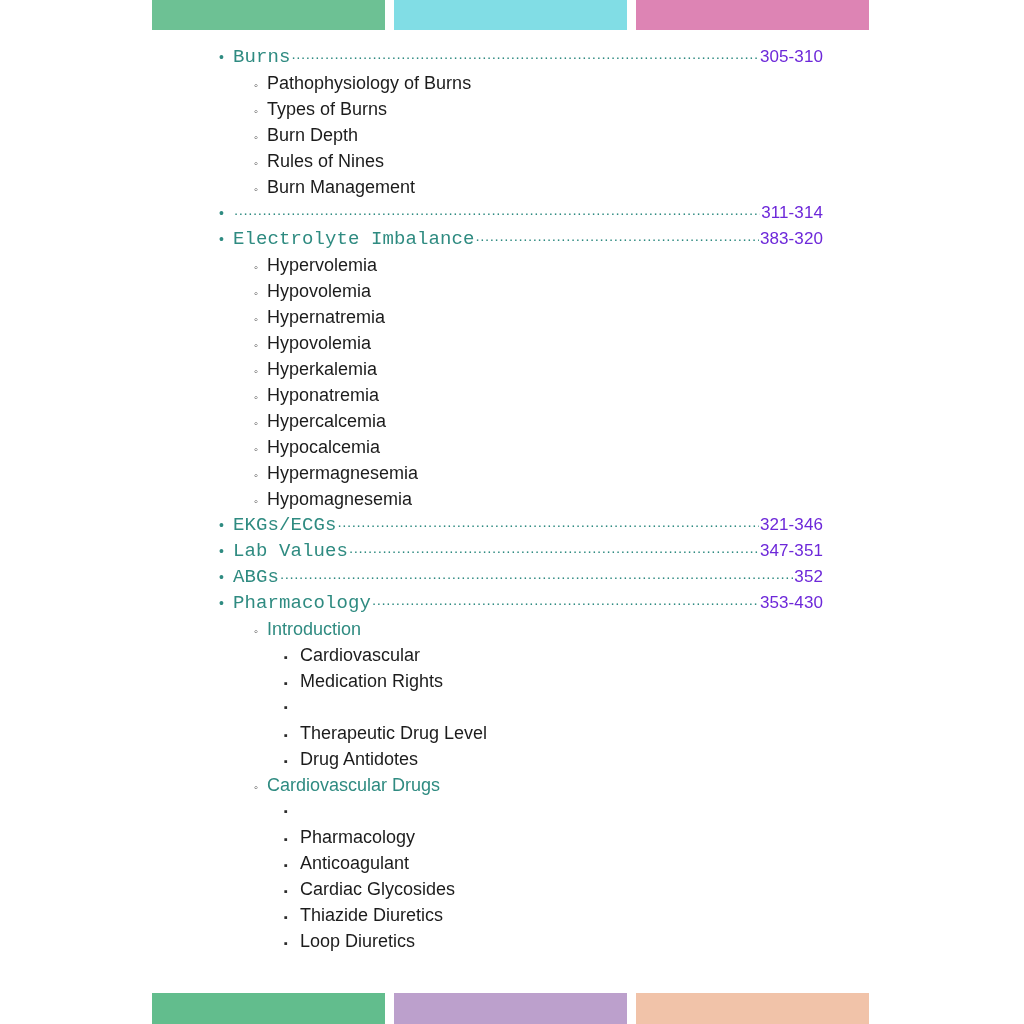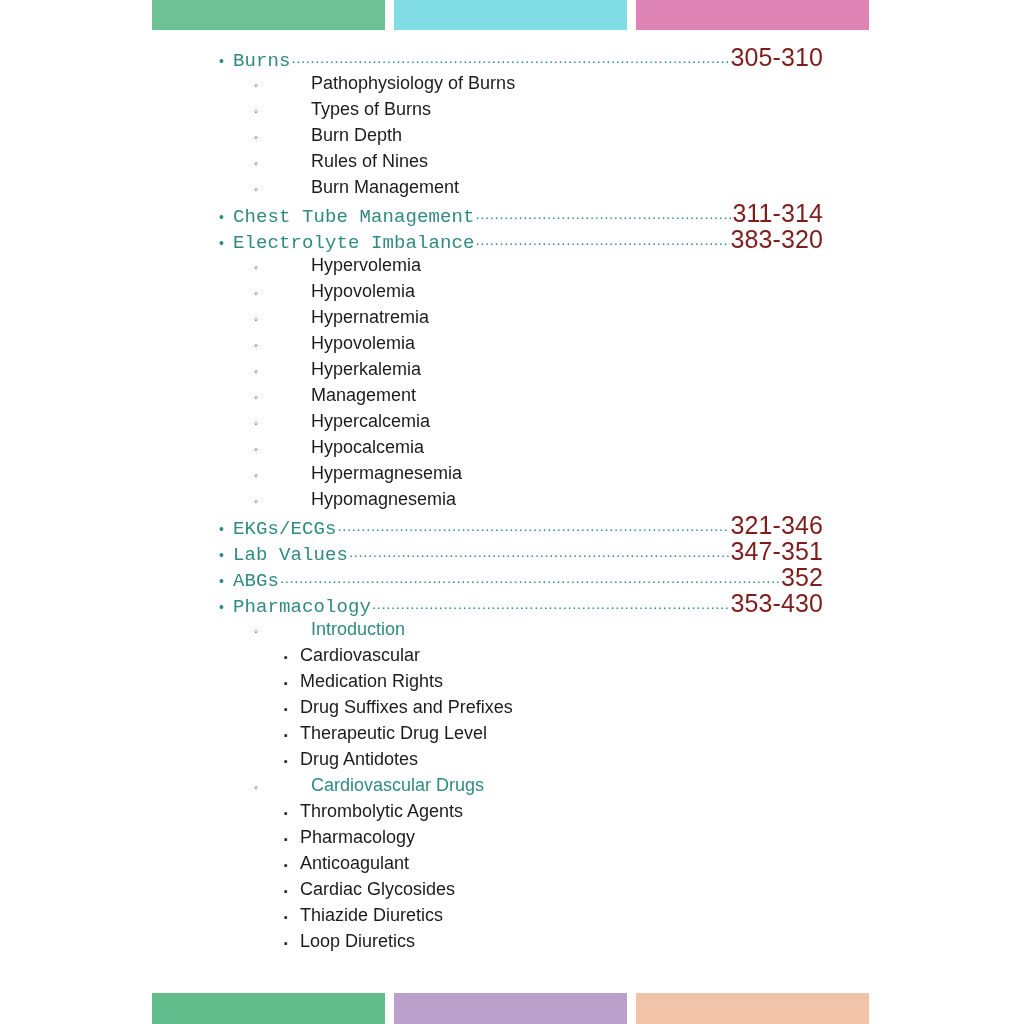--- a/index.html
+++ b/index.html
@@ -84,39 +84,39 @@
     left: 0;
     bottom: -5px;
     font-size: 15px;
     letter-spacing: 0.6px;
     color: #2f8b81;
     white-space: nowrap;
   }
   .lvl1 .pageno {
     flex: 0 0 auto;
     text-align: right;
-    color: #7f1d1d;
-    font-size: 25px;
+    color: #6d28d9;
+    font-size: 17px;
   }
 
   
   .lvl2 {
     display: flex;
     align-items: baseline;
     padding-left: 254px;
     color: #1c1c1c;
     font-size: 18px;
   }
   .lvl2 .bullet {
     flex: 0 0 13px;
     font-size: 11px;
     color: #333333;
     line-height: 26px;
   }
-  .lvl2 .label { flex: 0 0 auto; margin-left: 44px; }
+  .lvl2 .label { flex: 0 0 auto; }
   .lvl2.link .label {
     color: #2f8b81;
     text-underline-offset: 2px;
   }
 
   
   .lvl3 {
     display: flex;
     align-items: baseline;
     padding-left: 284px;
@@ -166,21 +166,20 @@
     <div class="row lvl2">
       <span class="bullet">◦</span>
       <span class="label">Rules of Nines</span>
     </div>
     <div class="row lvl2">
       <span class="bullet">◦</span>
       <span class="label">Burn Management</span>
     </div>
     <div class="row lvl1">
       <span class="bullet">•</span>
-      <span class="label">Chest Tube Management</span>
       <span class="leader"></span>
       <span class="pageno">311-314</span>
     </div>
     <div class="row lvl1">
       <span class="bullet">•</span>
       <span class="label">Electrolyte Imbalance</span>
       <span class="leader"></span>
       <span class="pageno">383-320</span>
     </div>
     <div class="row lvl2">
@@ -198,21 +197,21 @@
     <div class="row lvl2">
       <span class="bullet">◦</span>
       <span class="label">Hypovolemia</span>
     </div>
     <div class="row lvl2">
       <span class="bullet">◦</span>
       <span class="label">Hyperkalemia</span>
     </div>
     <div class="row lvl2">
       <span class="bullet">◦</span>
-      <span class="label">Management</span>
+      <span class="label">Hyponatremia</span>
     </div>
     <div class="row lvl2">
       <span class="bullet">◦</span>
       <span class="label">Hypercalcemia</span>
     </div>
     <div class="row lvl2">
       <span class="bullet">◦</span>
       <span class="label">Hypocalcemia</span>
     </div>
     <div class="row lvl2">
@@ -254,37 +253,35 @@
     <div class="row lvl3">
       <span class="bullet">▪</span>
       <span class="label">Cardiovascular</span>
     </div>
     <div class="row lvl3">
       <span class="bullet">▪</span>
       <span class="label">Medication Rights</span>
     </div>
     <div class="row lvl3">
       <span class="bullet">▪</span>
-      <span class="label">Drug Suffixes and Prefixes</span>
     </div>
     <div class="row lvl3">
       <span class="bullet">▪</span>
       <span class="label">Therapeutic Drug Level</span>
     </div>
     <div class="row lvl3">
       <span class="bullet">▪</span>
       <span class="label">Drug Antidotes</span>
     </div>
     <div class="row lvl2 link">
       <span class="bullet">◦</span>
       <span class="label">Cardiovascular Drugs</span>
     </div>
     <div class="row lvl3">
       <span class="bullet">▪</span>
-      <span class="label">Thrombolytic Agents</span>
     </div>
     <div class="row lvl3">
       <span class="bullet">▪</span>
       <span class="label">Pharmacology</span>
     </div>
     <div class="row lvl3">
       <span class="bullet">▪</span>
       <span class="label">Anticoagulant</span>
     </div>
     <div class="row lvl3">

